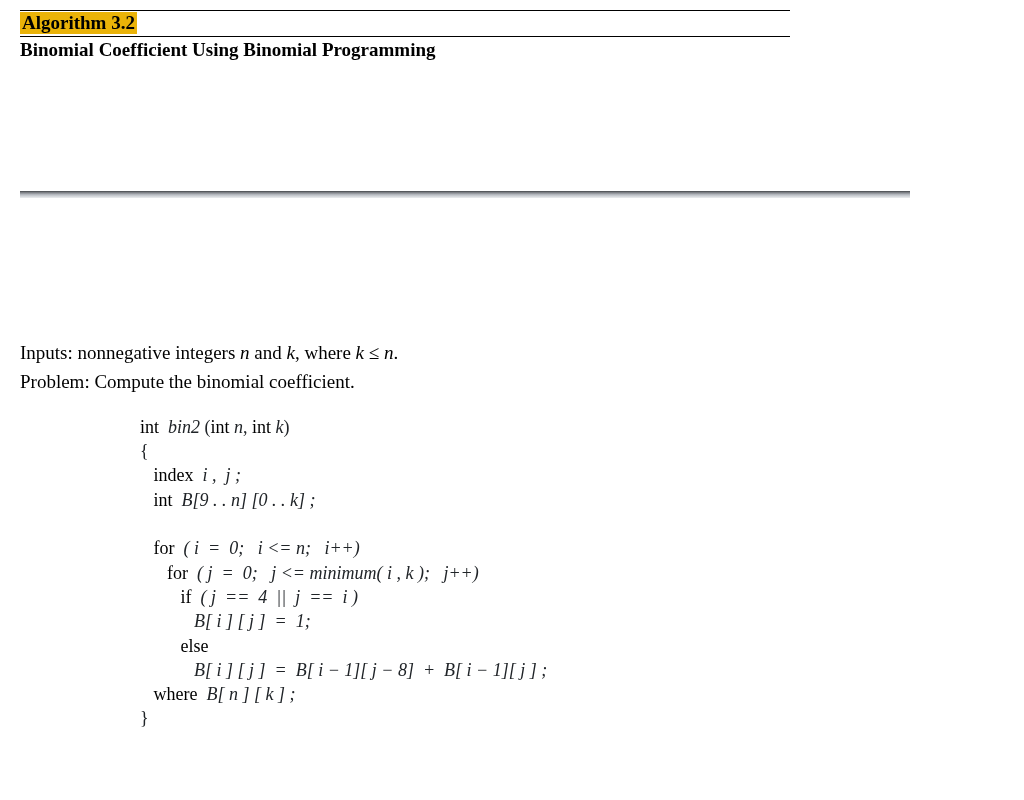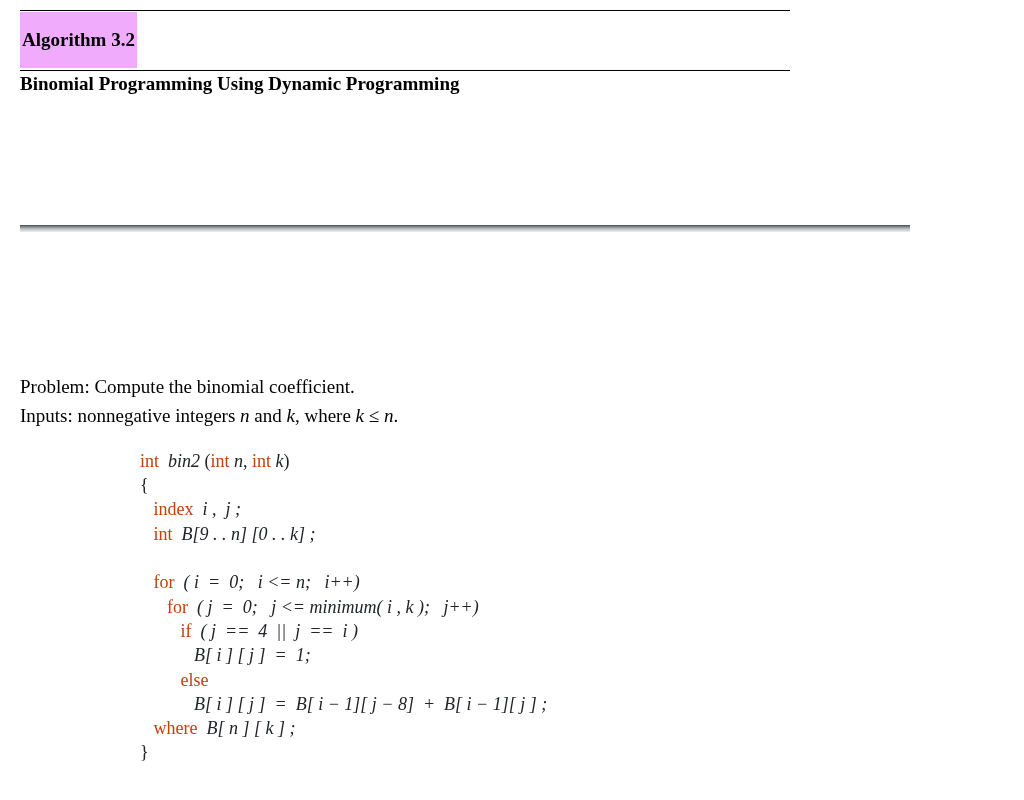--- a/index.html
+++ b/index.html
@@ -16,24 +16,24 @@
     padding: 10px 20px 0 20px;
     width: 984px;
   }
   .rule-top {
     border-top: 1.5px solid #000;
     margin: 0 0 0 0;
     width: 770px;
   }
   .alg-label {
     display: inline-block;
-    background: #f0abfc;
+    background: #eab308;
     font-weight: bold;
     font-size: 19px;
-    padding: 17px 2px;
+    padding: 0 2px;
     margin: 1px 0 0 0;
   }
   .rule-mid {
     border-top: 1.5px solid #000;
     margin: 2px 0 0 0;
     width: 770px;
   }
   .title {
     font-weight: bold;
     font-size: 19px;
@@ -80,41 +80,41 @@
   .binom .stack .bot { display:block; }
   .code-block {
     margin: 18px 0 0 120px;
     font-family: "Times New Roman", Times, serif;
     font-size: 18px;
     line-height: 1.35;
     font-style: italic;
     color: #202428;
     white-space: pre;
   }
-  .kw { color: #c2410c; font-style: normal; }
+  .kw { color: #000000; font-style: normal; }
   .up { font-style: normal; }
 </style>
 </head>
 <body>
 
 <div class="page">
 
   <div class="rule-top"></div>
   <div class="alg-label">Algorithm 3.2</div>
   <div class="rule-mid"></div>
-  <div class="title">Binomial Programming Using Dynamic Programming</div>
+  <div class="title">Binomial Coefficient Using Binomial Programming</div>
 
   <div class="shadow-bar"></div>
 
   <div class="body-text">
     <p>
-      <span>Problem: </span><span>Compute the binomial coefficient.</span>
+      <span>Inputs: </span><span>nonnegative integers </span><span class="ital">n</span><span> and </span><span class="ital">k</span><span>, where </span><span class="ital">k</span><span> ≤ </span><span class="ital">n</span><span>.</span>
     </p>
     <p>
-      <span>Inputs: </span><span>nonnegative integers </span><span class="ital">n</span><span> and </span><span class="ital">k</span><span>, where </span><span class="ital">k</span><span> ≤ </span><span class="ital">n</span><span>.</span>
+      <span>Problem: </span><span>Compute the binomial coefficient.</span>
     </p>
   </div>
 
   <div class="code-block"><span class="kw">int</span><span>  bin2 </span><span class="up">(</span><span class="kw">int</span><span> n</span><span class="up">, </span><span class="kw">int</span><span> k</span><span class="up">)</span>
 <span class="up">{</span>
    <span class="kw">index</span><span>  i ,  j ;</span>
    <span class="kw">int</span><span>  B[9 . . n] [0 . . k] ;</span>
 
    <span class="kw">for</span><span>  ( i  =  0;   i &lt;= n;   i++)</span>
       <span class="kw">for</span><span>  ( j  =  0;   j &lt;= minimum( i , k );   j++)</span>

